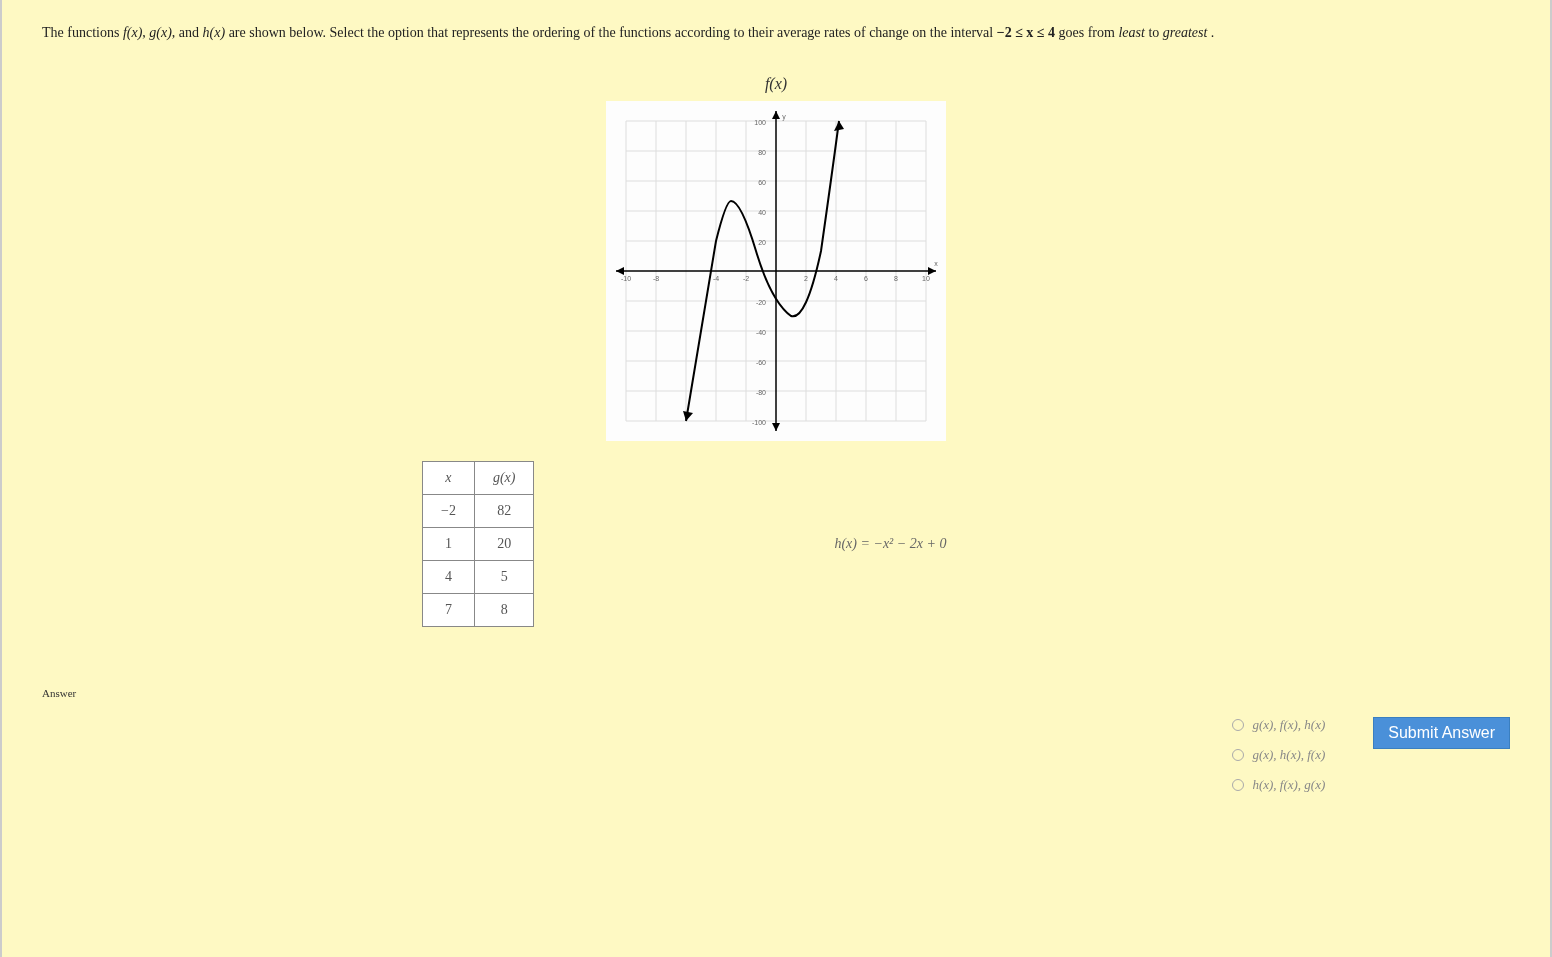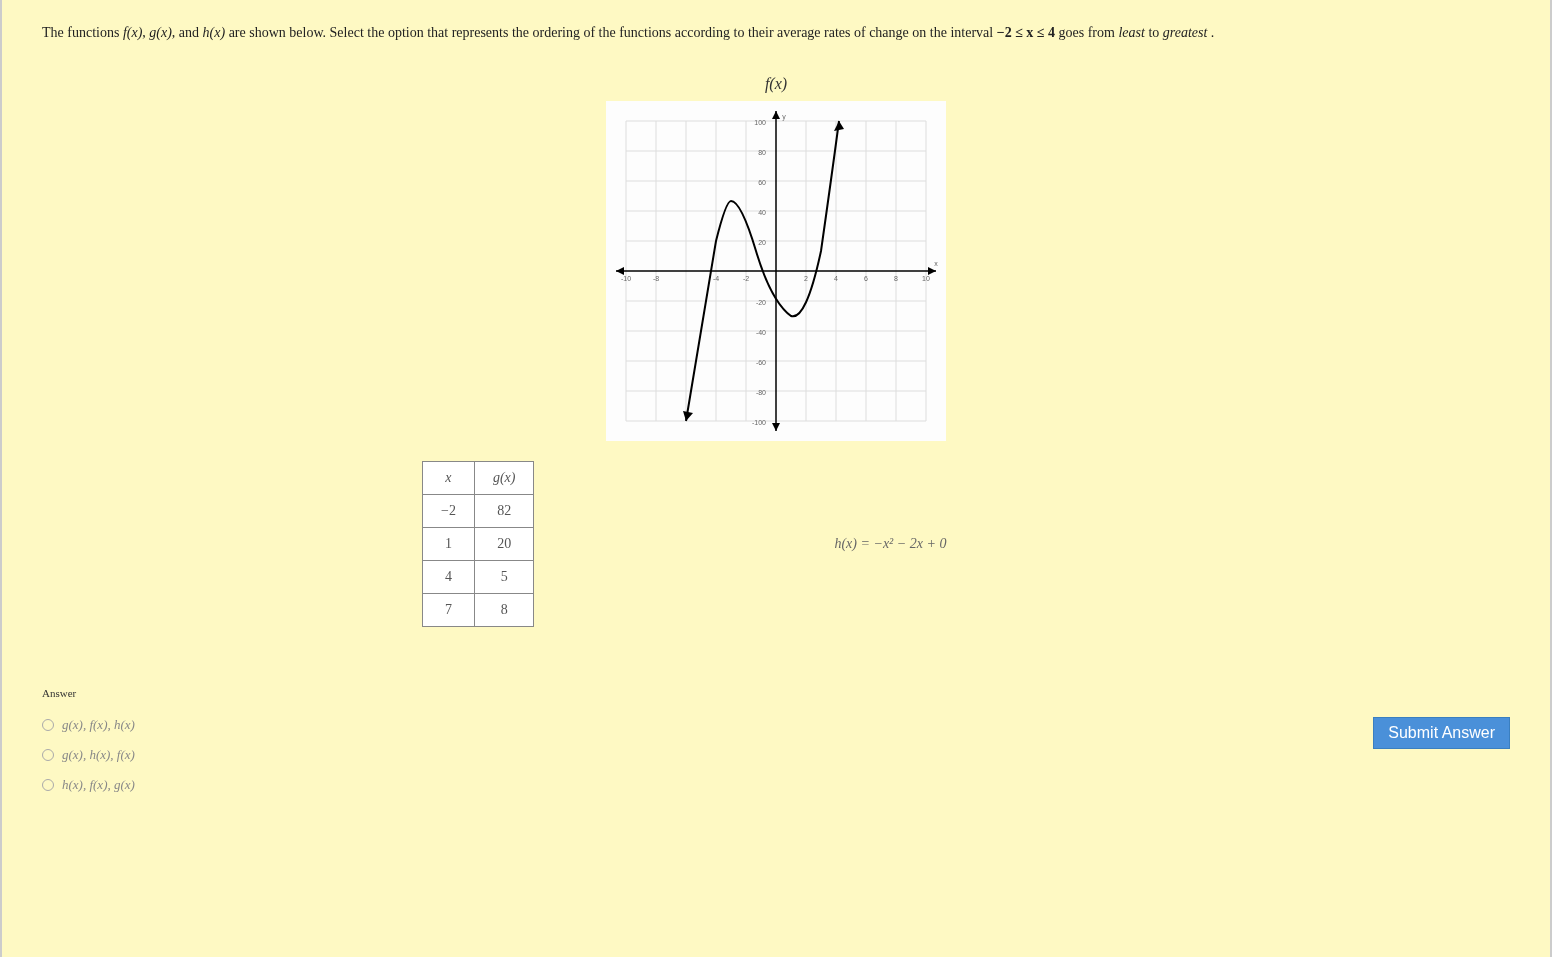--- a/index.html
+++ b/index.html
@@ -75,21 +75,22 @@
     margin-top: 60px;
   }
   .answer-label {
     font-size: 11px;
     color: #333;
     margin-bottom: 18px;
   }
   .answer-row {
     display: flex;
     align-items: flex-start;
-    justify-content: space-between;
+    justify-content: flex-end;
+    gap: 48px;
   }
   .option-col {
     display: flex;
     flex-direction: column;
     gap: 14px;
   }
   .option {
     display: flex;
     align-items: center;
     gap: 8px;

